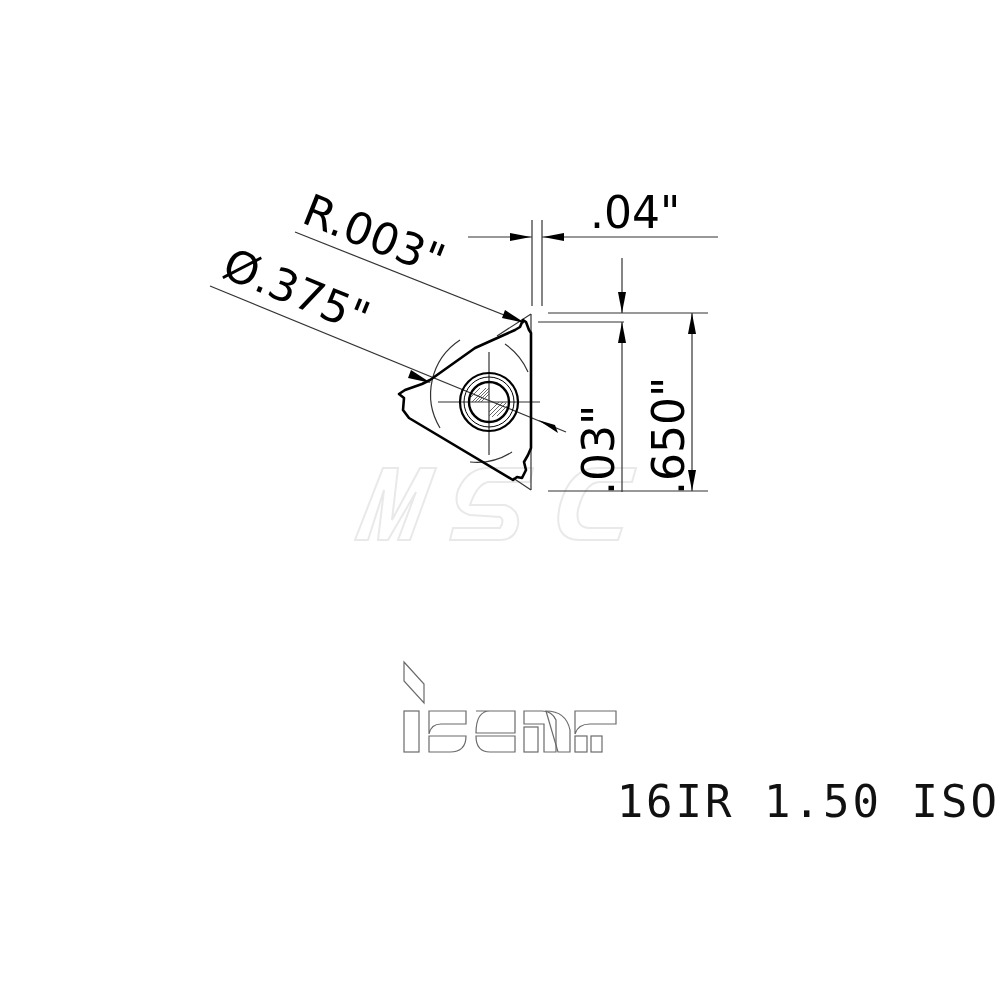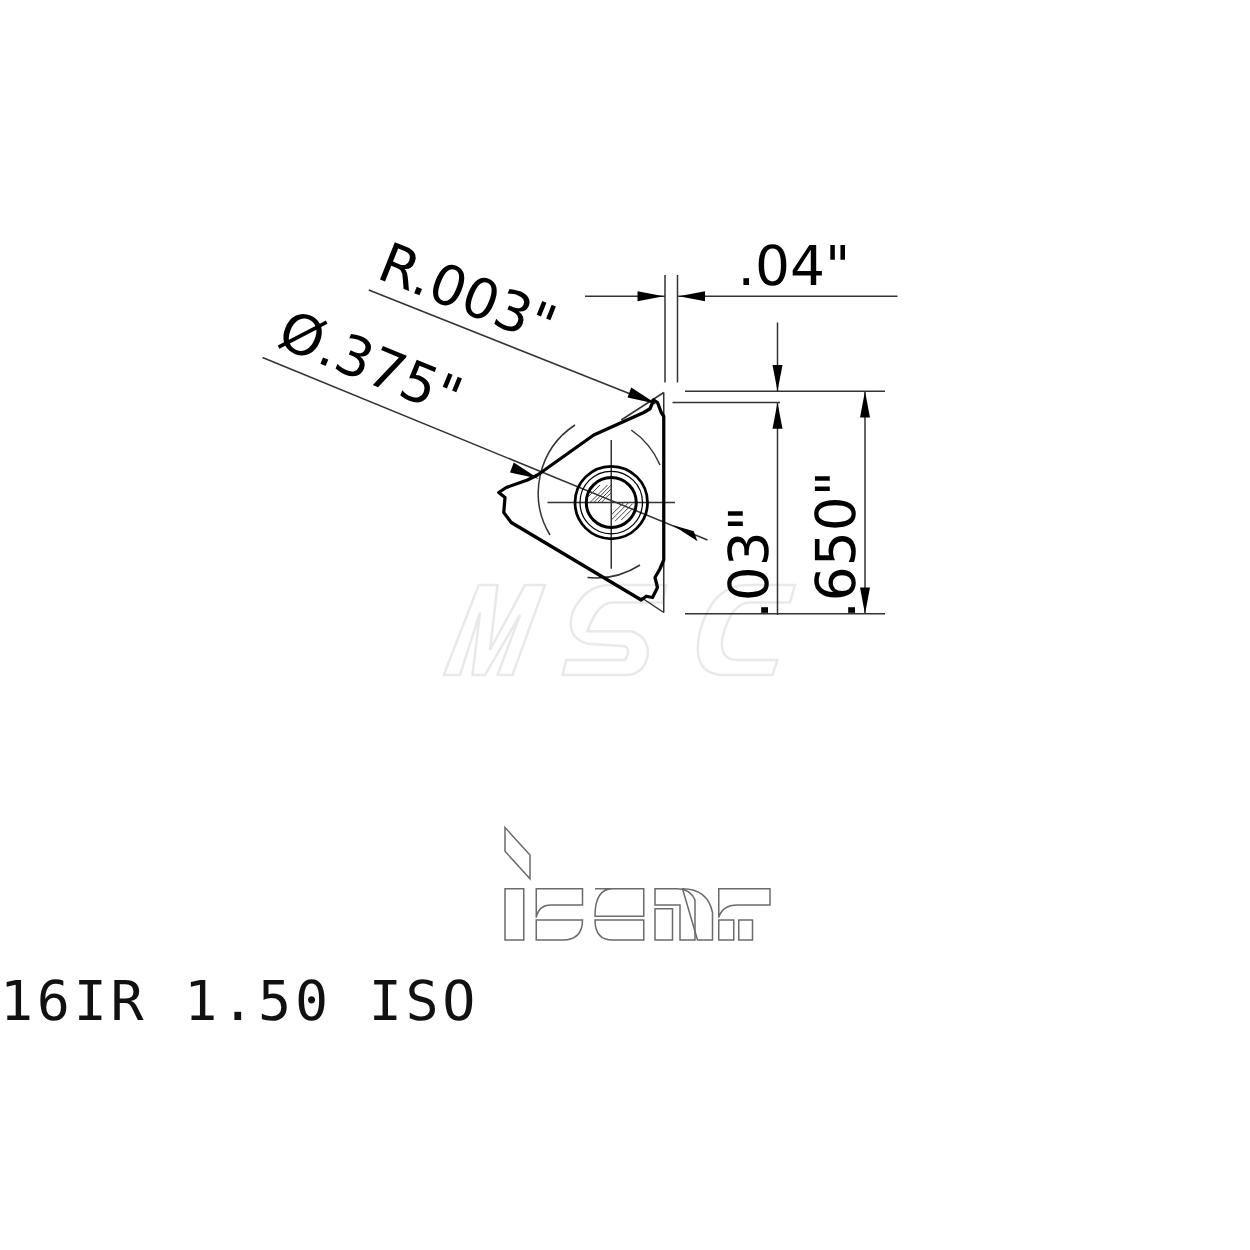--- a/index.html
+++ b/index.html
@@ -1,19 +1,19 @@
 <!DOCTYPE html>
 <html><head>
 <meta charset="utf-8">
 <style>
   html, body { margin:0; padding:0; background:#ffffff; }
   body { width:1000px; height:1000px; position:relative; overflow:hidden; }
   #drawing { position:absolute; left:0; top:0; width:1000px; height:1000px; }
   .dimtext { font-family: "DejaVu Sans", sans-serif; fill:#000; }
-  .part-code { position:absolute; left:0; width:1000px; top:776px; text-align:left;
+  .part-code { position:absolute; left:0; width:1000px; top:776px; text-align:right;
     font-family: "DejaVu Sans Mono", "Liberation Mono", monospace; font-size:44px; color:#111;
     letter-spacing:3px; }
 </style>
 </head>
 <body>
 
 <svg id="drawing" viewBox="0 0 1000 1000" xmlns="http://www.w3.org/2000/svg">
 
   <g fill="none" stroke="#e9e9e9" stroke-width="2">
     <path d="M355,540 L383,468 L398,468 L392,520 L420,468 L436,468 L410,540 L398,540 L416,492 L388,540 L378,540 L384,490 L368,540 Z"></path>

